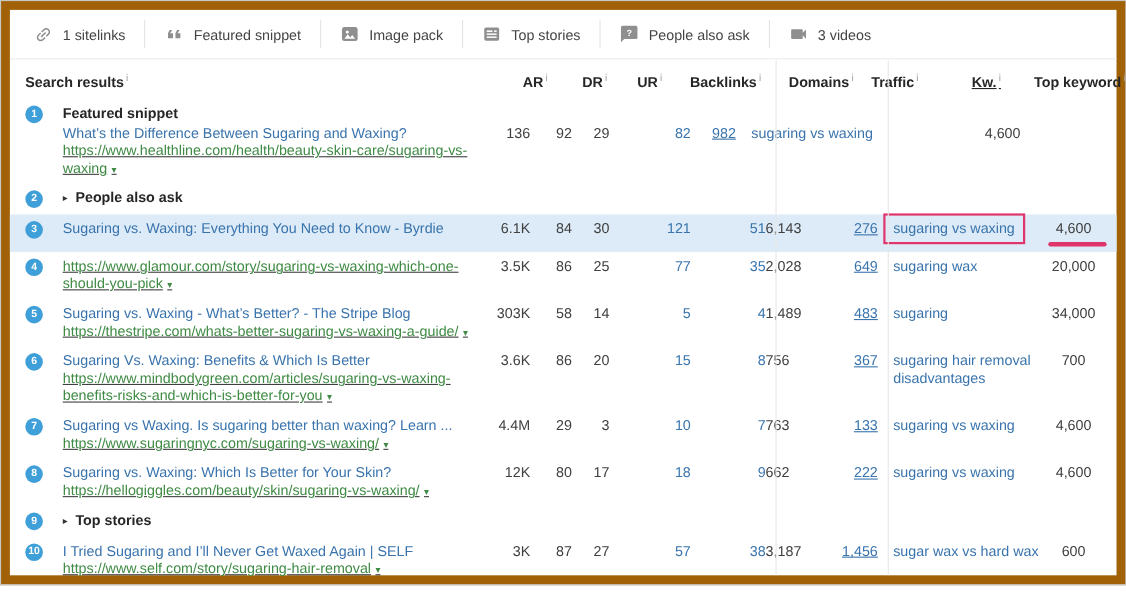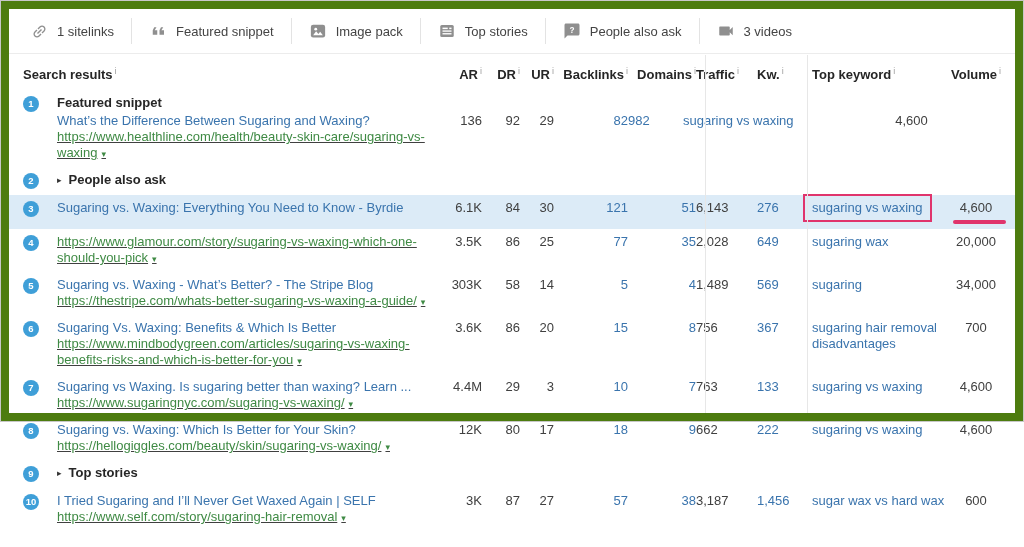--- a/index.html
+++ b/index.html
@@ -3,45 +3,45 @@
 <meta charset="utf-8">
 <style>
   :root{
     --pink:#e0346c; --blue:#3a74ad; --green:#3f8a44; --dark:#404040;
     --heading:#262626; --circle:#3f9fd8; --highlight:#dcebf7;
   }
   *{box-sizing:border-box;}
   html,body{margin:0;padding:0;background:#fff;}
   body{width:1024px;height:547px;overflow:hidden;
        font-family:"Liberation Sans","DejaVu Sans",sans-serif;font-size:13px;color:var(--dark);}
-  .frame{width:1024px;height:422px;border:1px solid #c8c8c8;background:#4d7c0f;padding:8px;}
+  .frame{width:1024px;height:532px;border:1px solid #c8c8c8;background:#a16207;padding:8px;}
   .inner{position:relative;width:100%;height:100%;background:#fff;}
 
   
   .toolbar{display:flex;align-items:center;height:45px;border-bottom:1px solid #ececec;
            padding-left:22px;color:#444;}
   .tb-item{display:flex;align-items:center;gap:9px;white-space:nowrap;}
   .tb-item svg{display:block;}
   .tb-sep{width:1px;height:26px;background:#e3e3e3;margin:0 17px;}
 
   
   .hrow,.row{display:flex;align-items:stretch;}
   .cell{flex:0 0 auto;line-height:16px;}
   .c-results{flex:0 0 433px;display:flex;padding-left:14px;}
   .c-ar{width:40px;text-align:right;}
   .c-dr{width:38px;text-align:right;}
   .c-ur{width:34px;text-align:right;}
   .c-backlinks{width:74px;text-align:right;}
   .c-domains{width:68px;text-align:right;}
   .c-traffic{width:61px;text-align:left;}
-  .c-kw{width:41px;text-align:left;}
+  .c-kw{width:41px;text-align:right;text-decoration:underline;}
   .c-keyword{width:152px;padding-left:14px;color:var(--blue);}
   .c-volume{flex:1 1 auto;text-align:center;padding-right:13px;}
 
-  .hrow{padding:9px 0 7px;}
+  .hrow{padding:9px 0 7px;gap:16px;}
   .hrow .cell{font-weight:bold;color:var(--heading);}
   .info-i{font-size:9px;color:#a0a0a0;font-weight:normal;vertical-align:super;margin-left:2px;}
 
   
   .row{padding:5px 0;}
   .row.section-only{padding:5px 0 4px;}
   .row.highlight{background:var(--highlight);}
   .num-circle{flex:0 0 16px;width:16px;height:16px;border-radius:50%;background:var(--circle);
               color:#fff;font-size:9.5px;font-weight:bold;text-align:center;line-height:16px;
               margin:1px 18px 0 0;align-self:flex-start;}
@@ -218,21 +218,21 @@
         <a class="title">Sugaring vs. Waxing - What’s Better? - The Stripe Blog</a>
         <div class="url-line"><span class="url">https://thestripe.com/whats-better-sugaring-vs-waxing-a-guide/</span><span class="caret">▾</span></div>
       </div>
     </div>
     <div class="cell c-ar">303K</div>
     <div class="cell c-dr">58</div>
     <div class="cell c-ur">14</div>
     <div class="cell c-backlinks metric-blue">5</div>
     <div class="cell c-domains metric-blue">4</div>
     <div class="cell c-traffic">1,489</div>
-    <div class="cell c-kw metric-blue">569</div>
+    <div class="cell c-kw metric-blue">483</div>
     <div class="cell c-keyword"><span class="keyword-text">sugaring</span></div>
     <div class="cell c-volume"><span class="volume-text">34,000</span></div>
   </div>
         <div class="row">
     <div class="cell c-results">
       <span class="num-circle">6</span>
       <div class="result-text">
 
         <a class="title">Sugaring Vs. Waxing: Benefits &amp; Which Is Better</a>
         <div class="url-line"><span class="url">https://www.mindbodygreen.com/articles/sugaring-vs-waxing-benefits-risks-and-which-is-better-for-you</span><span class="caret">▾</span></div>

